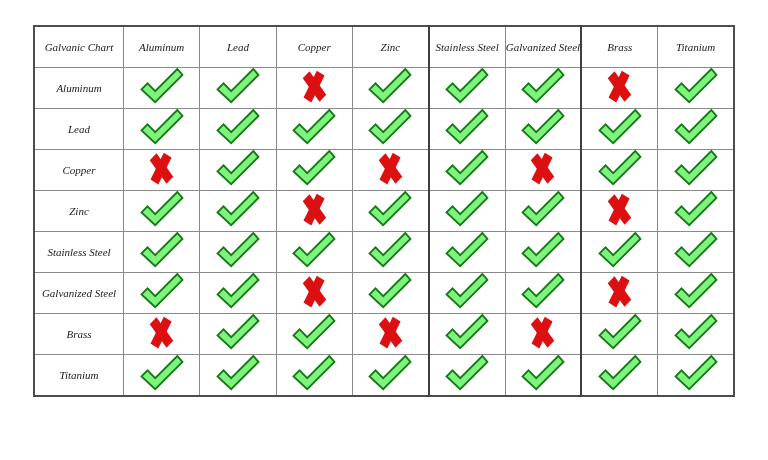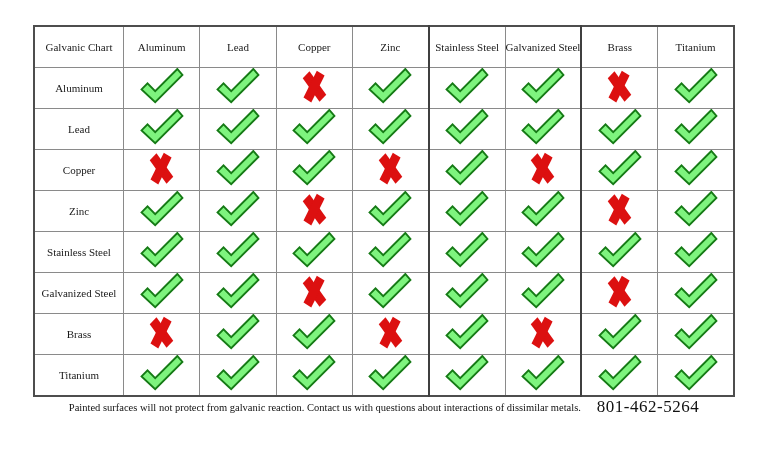--- a/index.html
+++ b/index.html
@@ -3,20 +3,21 @@
 <meta charset="utf-8">
 <style>
   html, body { margin: 0; padding: 0; background: #ffffff; }
   .page {
     position: relative;
     width: 768px;
     height: 460px;
     background: #ffffff;
     font-family: "Liberation Serif", serif;
     overflow: hidden;
+    font-style: italic;
   }
   table.gtable {
     position: absolute;
     left: 33px;
     top: 25px;
     width: 702px;
     border-collapse: collapse;
     table-layout: fixed;
     border: 2px solid #4d4d4d;
   }
@@ -422,18 +423,14 @@
           </td>
           <td class="mark-cell">
             <svg class="check-mark" width="46" height="36" viewBox="0 0 54 42">
               <polygon points="3,25 10,18 19,27 45,1 51,8 19,40" fill="#7ef47e" stroke="#157a15" stroke-width="2.2" stroke-linejoin="miter"></polygon>
             </svg>
           </td>
         </tr>
       </tbody>
   </table>
 
-  <div class="footer">
-    <span class="note">Painted surfaces will not protect from galvanic reaction. Contact us with questions about interactions of dissimilar metals.</span>
-    <span class="phone">801-462-5264</span>
-  </div>
 
 </div>
 
 </body></html>

